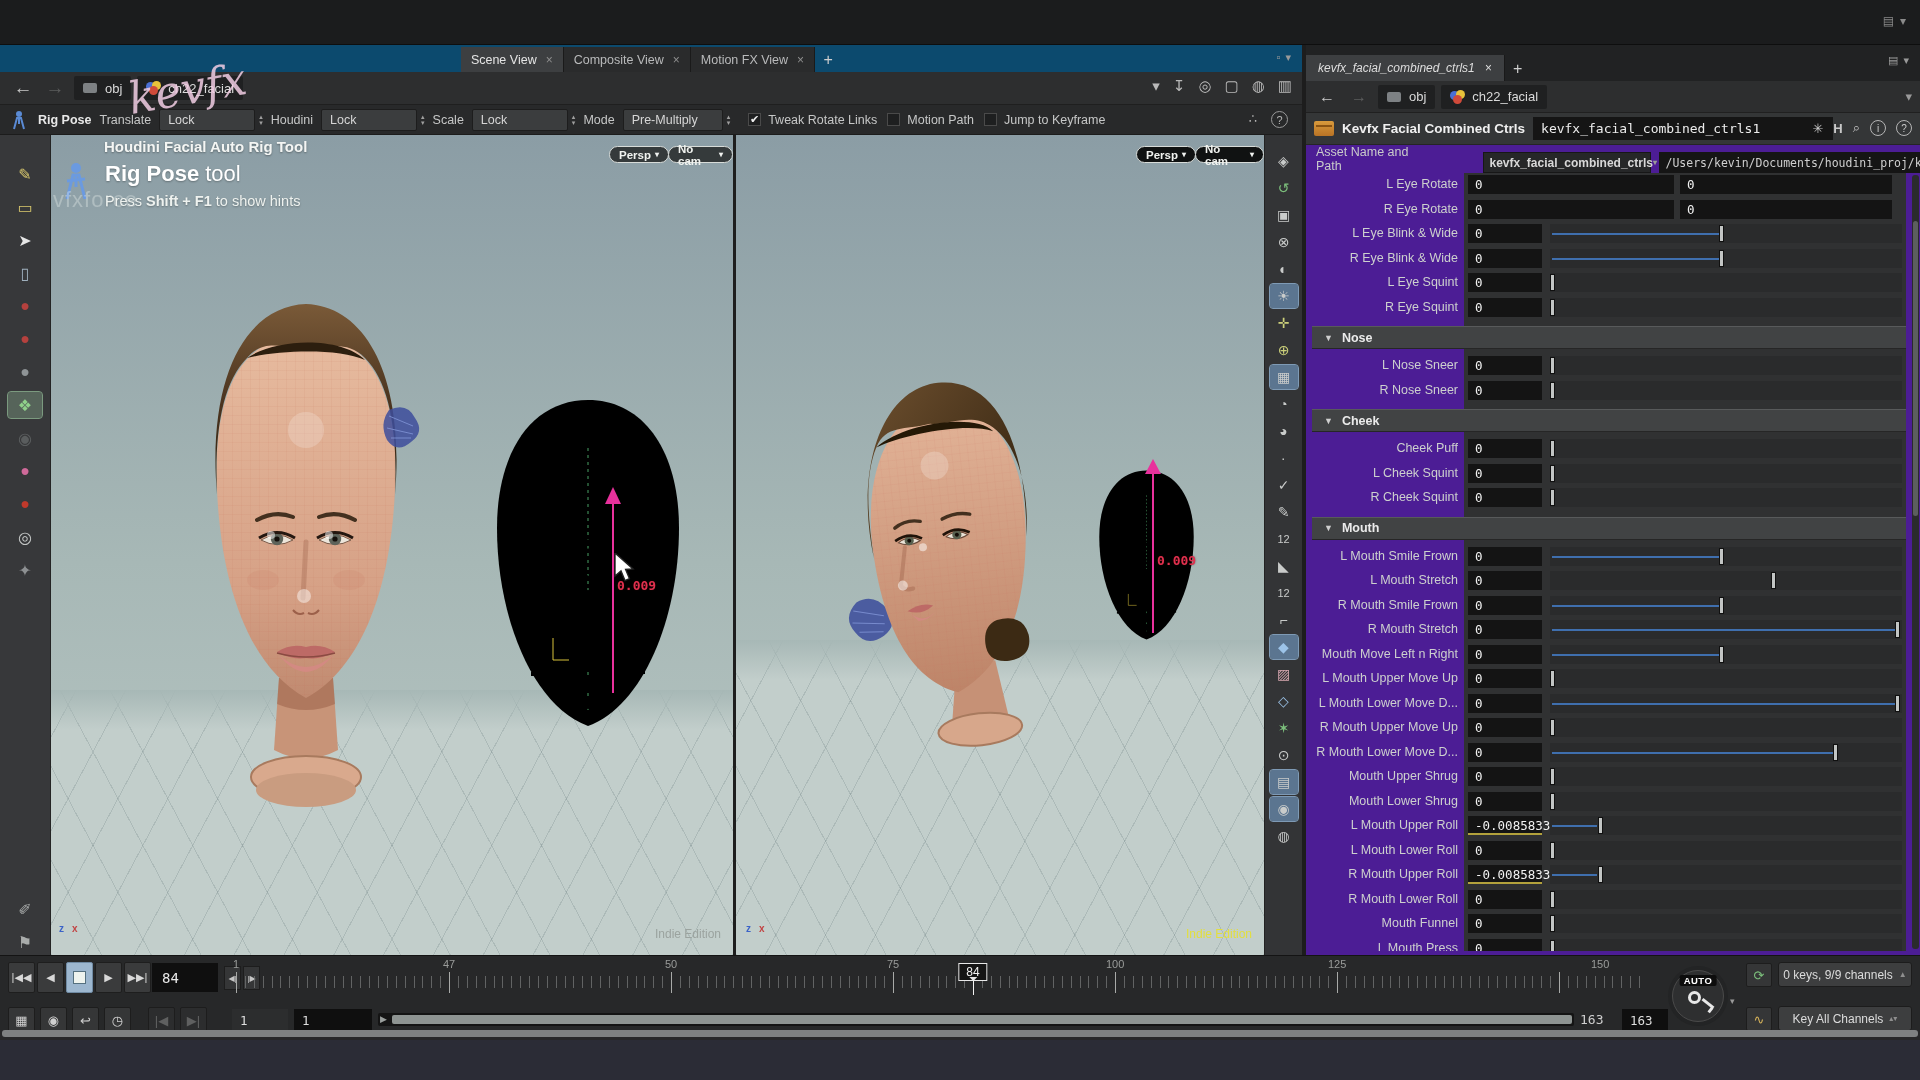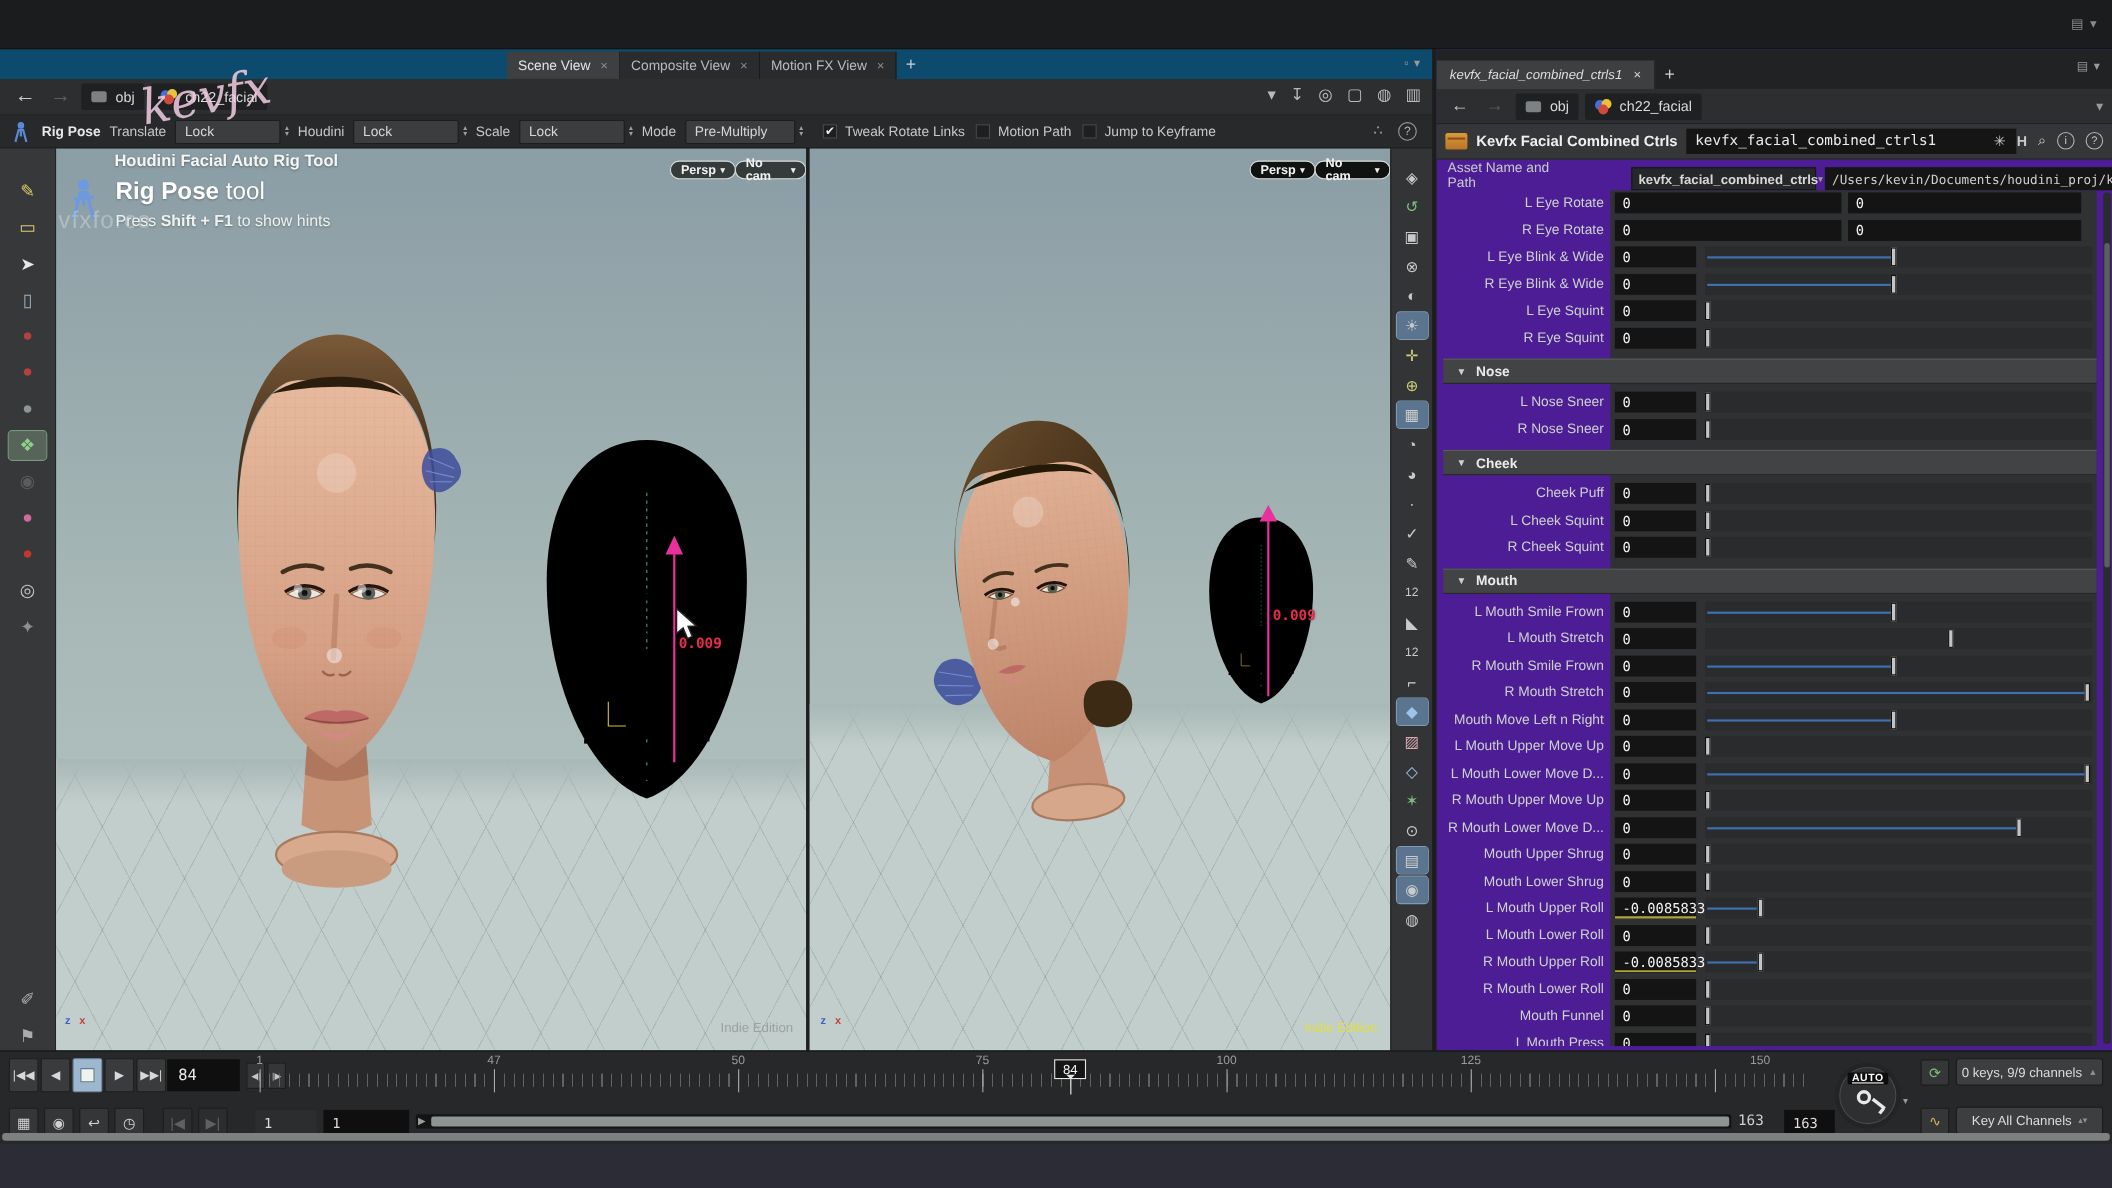--- a/index.html
+++ b/index.html
@@ -151,21 +151,21 @@
   .tl2icon.dim{color:#5f6060;background:#2c2d2e;}
   .rfield{position:absolute;top:53px;height:22px;background:#0f0f0f;color:#dedede;display:flex;align-items:center;
           padding-left:8px;font:12.5px "DejaVu Sans Mono",monospace;}
   .rplain{position:absolute;top:56px;color:#cfcfcf;font:13px "DejaVu Sans Mono",monospace;}
   .rangebar{position:absolute;left:378px;top:57px;width:1196px;height:13px;background:#141414;border-radius:2px;}
   .rangebar .fill{position:absolute;left:14px;top:2px;right:2px;bottom:2px;background:#8e9492;border-radius:2px;}
   .rangebar .rh{position:absolute;left:2px;top:1px;color:#9a9f9d;font-size:9px;}
   .autobtn{position:absolute;left:1672px;top:14px;width:52px;height:52px;border-radius:50%;background:#2e2f30;
            border:1px solid #4a4a4a;box-shadow:0 0 0 4px #232425;}
   .autotag{position:absolute;left:50%;top:4px;transform:translateX(-50%);background:#0d0d0d;color:#fff;
-           font-size:9.5px;font-weight:bold;padding:0 4px;border-radius:2px;letter-spacing:.5px;text-decoration:underline;}
+           font-size:9.5px;font-weight:bold;padding:0 4px;border-radius:2px;letter-spacing:.5px;}
   .keyring{position:absolute;left:15px;top:20px;width:13px;height:13px;border:3px solid #e8e8e8;border-radius:50%;}
   .keystem{position:absolute;left:28px;top:31px;width:14px;height:3px;background:#e8e8e8;transform:rotate(38deg);}
   .keytooth{position:absolute;left:36px;top:36px;width:3px;height:6px;background:#e8e8e8;transform:rotate(38deg);}
   .autodd{position:absolute;left:1730px;top:40px;color:#9a9a9a;font-size:9px;}
   .tlr-icon{position:absolute;width:26px;height:24px;background:#353637;border:1px solid #1d1d1d;border-radius:2px;
             display:flex;align-items:center;justify-content:center;font-size:13px;}
   .tlr-btn{position:absolute;left:1778px;width:134px;height:25px;background:#3d3e3f;border:1px solid #1c1c1c;border-radius:3px;
            color:#dcdcdc;display:flex;align-items:center;justify-content:center;font-size:12px;gap:6px;}
   .tlr-btn .mini{color:#8f8f8f;font-size:8px;}
   .hbar{position:absolute;left:2px;top:-10px;width:1916px;height:7px;background:#7e8181;border-radius:3px;}

